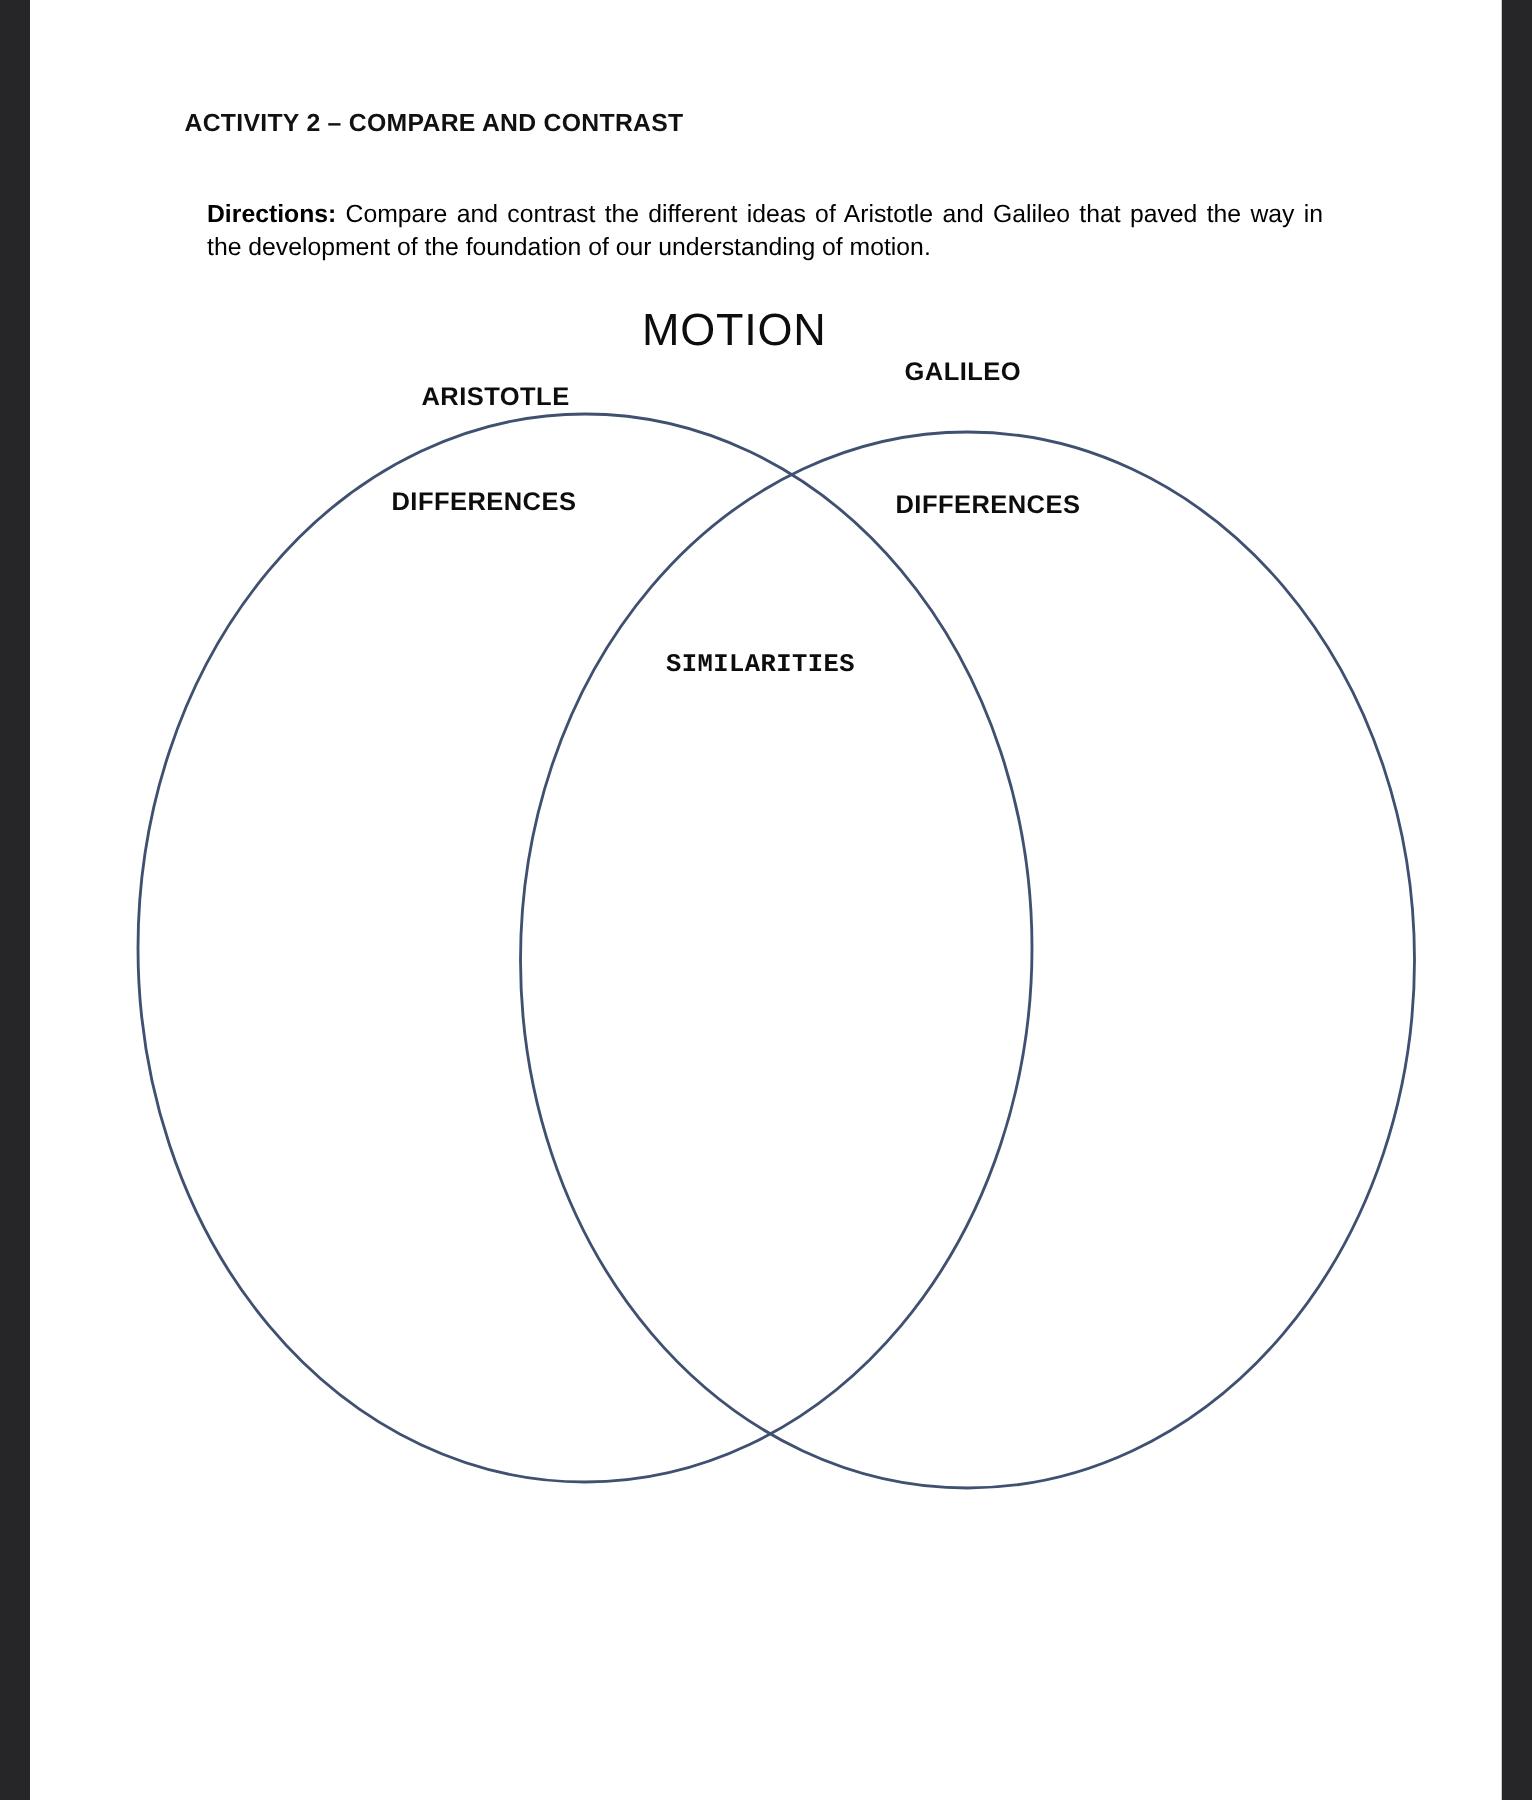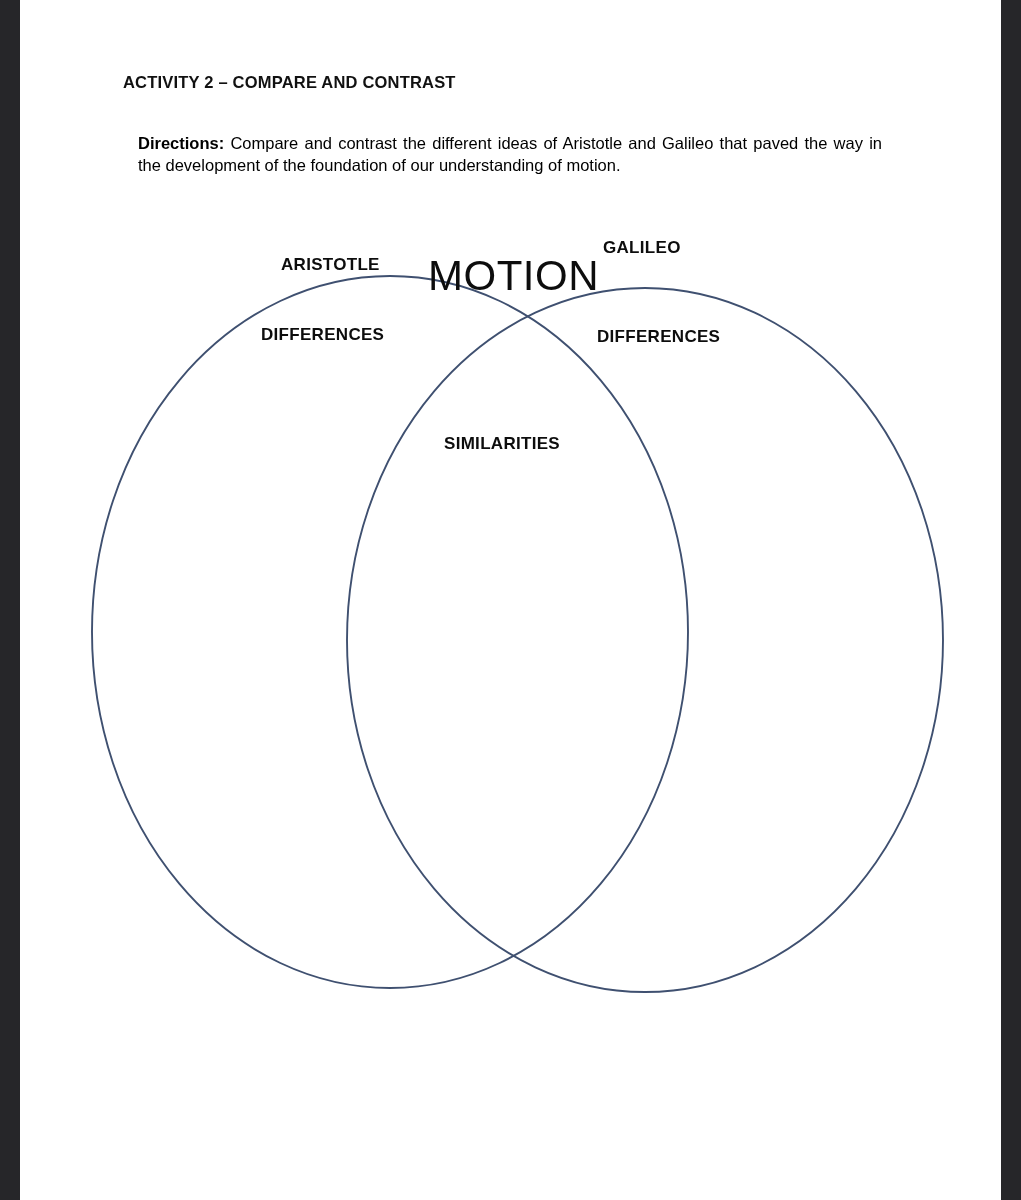--- a/index.html
+++ b/index.html
@@ -66,37 +66,36 @@
     height: 1200px;
     pointer-events: none;
   }
 
   .lbl {
     position: absolute;
     color: #0d0d0d;
     white-space: nowrap;
   }
   .lbl-motion {
-    font-size: 42px;
+    font-size: 30px;
     font-weight: normal;
     letter-spacing: 0.5px;
-    margin-top: 48px;
   }
   .lbl-bold {
     font-size: 17px;
     font-weight: bold;
     letter-spacing: 0.3px;
   }
 
   .lbl-motion       { left: 408px; top: 204px; }
   .lbl-aristotle    { left: 261px; top: 255px; }
   .lbl-galileo      { left: 583px; top: 238px; }
   .lbl-diff-left    { left: 241px; top: 325px; }
   .lbl-diff-right   { left: 577px; top: 327px; }
-  .lbl-similarities { left: 424px; top: 434px; }
+  .lbl-similarities { left: 424px; top: 434px; font-family: Liberation Mono, monospace; }
 </style>
 </head>
 <body>
 
 <div class="chrome-bar left"></div>
 <div class="chrome-bar right"></div>
 
 <div class="page">
 
   <div class="doc-title">ACTIVITY 2 – COMPARE AND CONTRAST</div>

